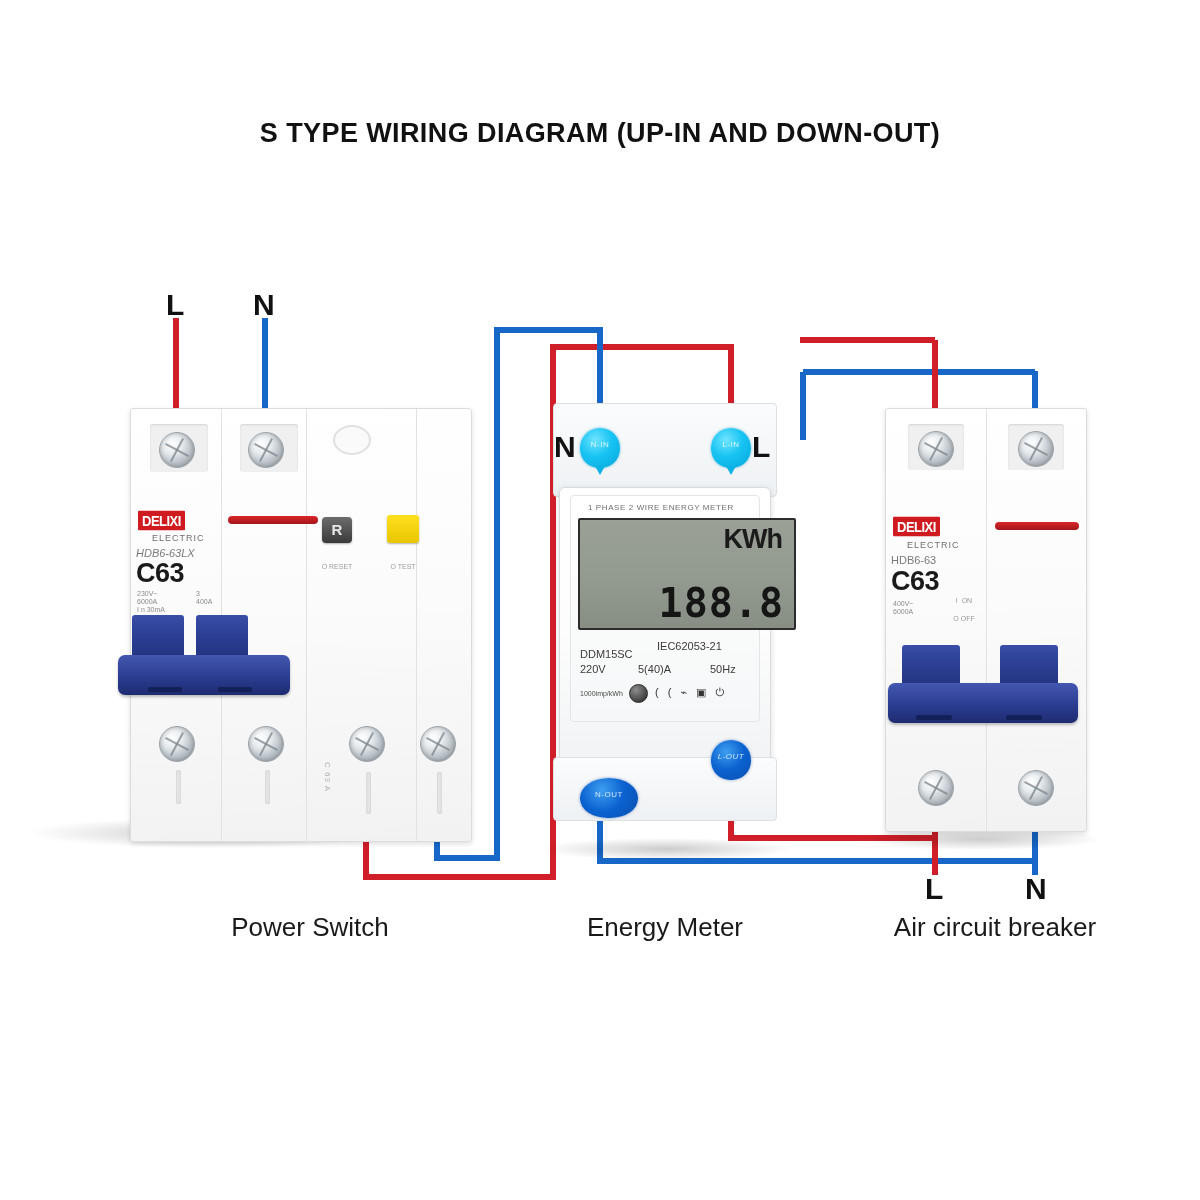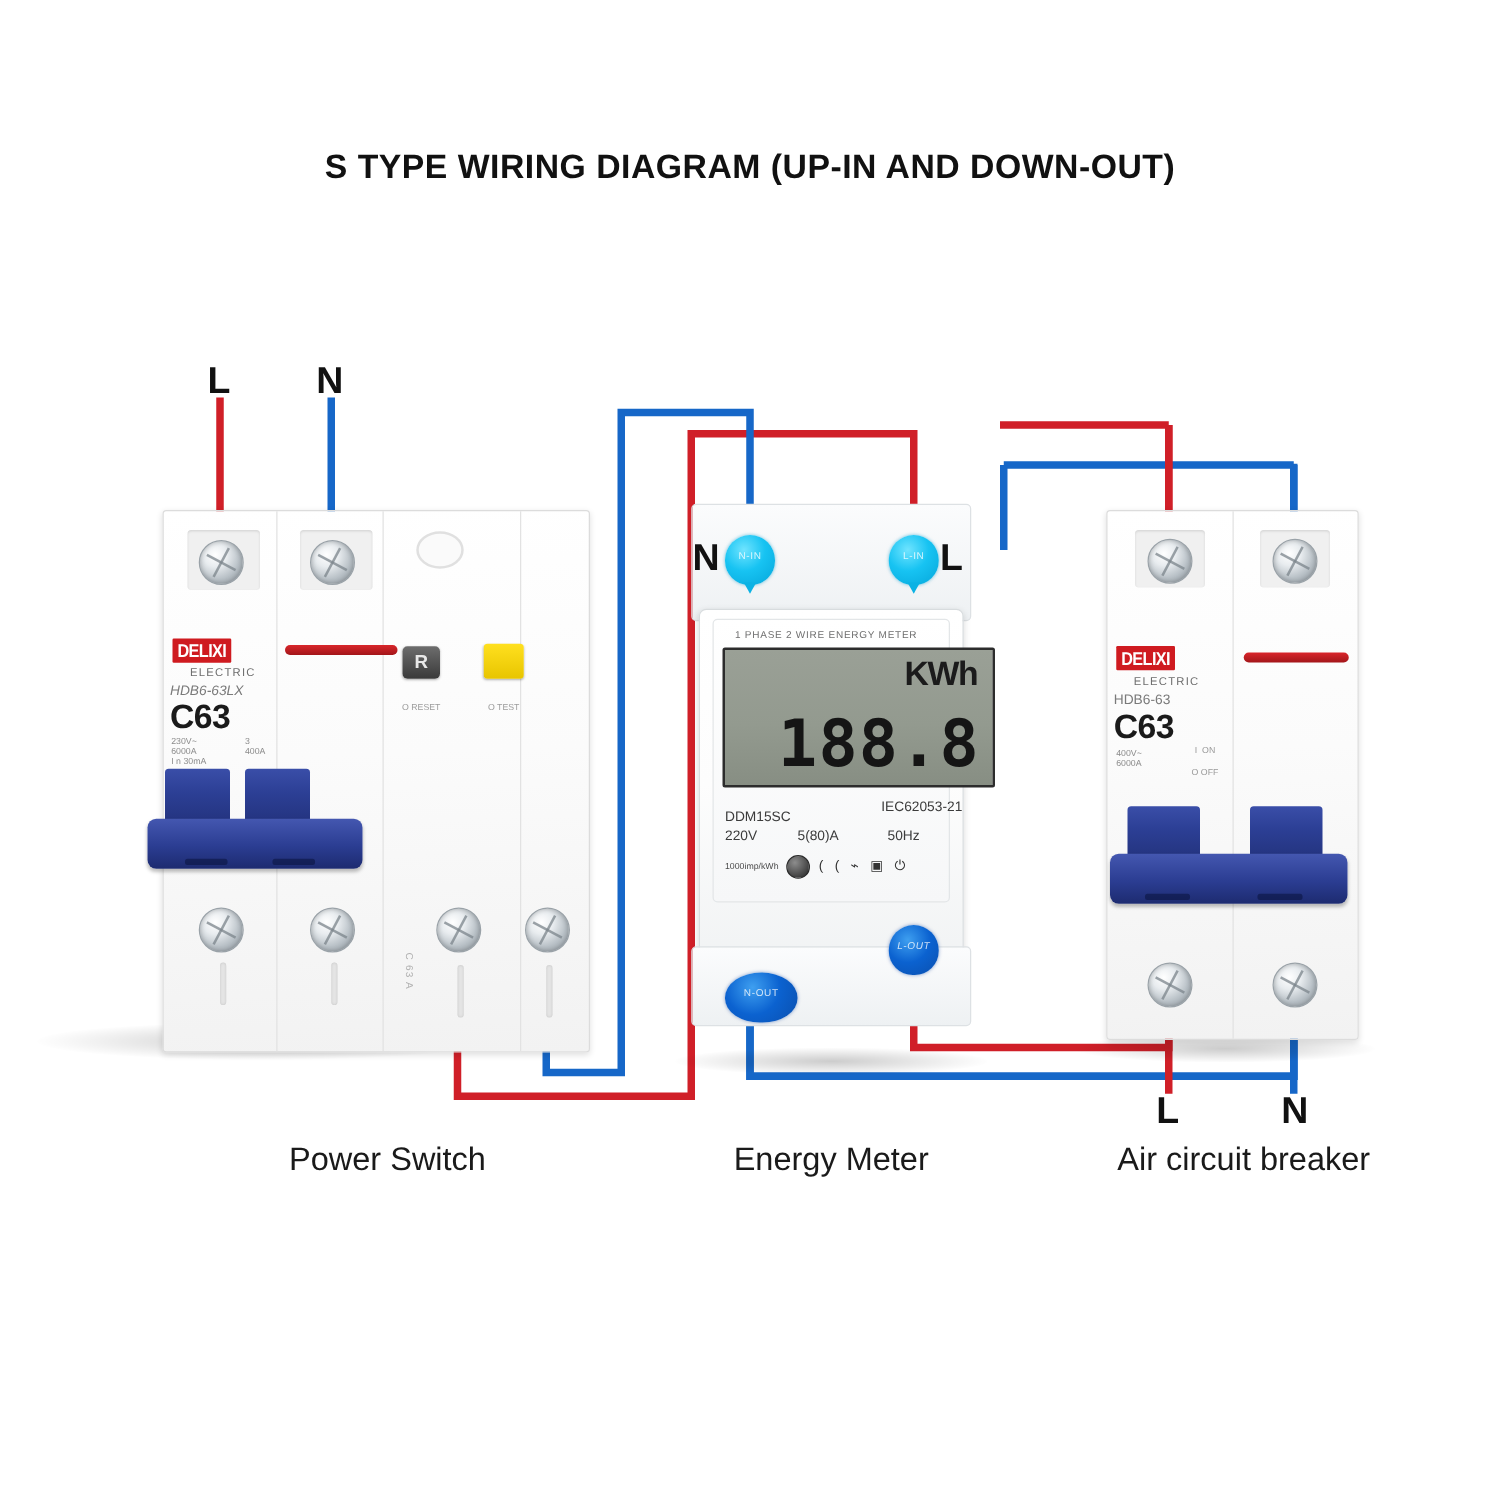--- a/index.html
+++ b/index.html
@@ -270,21 +270,21 @@
     right: 12px; top: 4px;
     font-size: 27px;
     font-weight: bold;
     color: #1b1b1b;
     letter-spacing: -1px;
   }
   .lcd-digits {
     position: absolute;
     right: 10px; bottom: 2px;
     font-family: "DejaVu Sans Mono", monospace;
-    font-size: 52px;
+    font-size: 40px;
     font-weight: bold;
     color: #151515;
     letter-spacing: 1px;
     text-align: center;
   }
   .meter-line {
     position: absolute;
     font-size: 11px;
     color: #3b3b3b;
     white-space: nowrap;
@@ -443,23 +443,23 @@
     <div class="meter-face" style="left:570px; top:495px; width:188px; height:225px;"></div>
 
     <div class="meter-head" style="left:588px; top:503px;">1 PHASE 2 WIRE ENERGY METER</div>
 
     <div class="lcd" style="left:578px; top:518px; width:172px; height:108px;padding-left:42px;">
       <div class="lcd-unit">KWh</div>
       <div class="lcd-digits">188.8</div>
     </div>
 
     <div class="meter-line" style="left:580px; top:648px;">DDM15SC</div>
-    <div class="meter-line" style="left:657px; top:640px;margin-left:48px;">IEC62053-21</div>
+    <div class="meter-line" style="left:657px; top:640px;">IEC62053-21</div>
     <div class="meter-line" style="left:580px; top:663px;">220V</div>
-    <div class="meter-line" style="left:638px; top:663px;">5(80)A</div>
+    <div class="meter-line" style="left:638px; top:663px;">5(40)A</div>
     <div class="meter-line" style="left:710px; top:663px;">50Hz</div>
     <div class="meter-small" style="left:580px; top:690px;">1000imp/kWh</div>
     <div class="pulse-led" style="left:629px; top:684px;"></div>
     <div class="meter-icons" style="left:655px; top:686px;">( (  ⌁  ▣  ⏻</div>
 
     <div class="mterm top" style="left:580px; top:428px;">
       <div class="mterm-glyph">N-IN</div>
     </div>
     <div class="mterm top" style="left:711px; top:428px;">
       <div class="mterm-glyph">L-IN</div>

